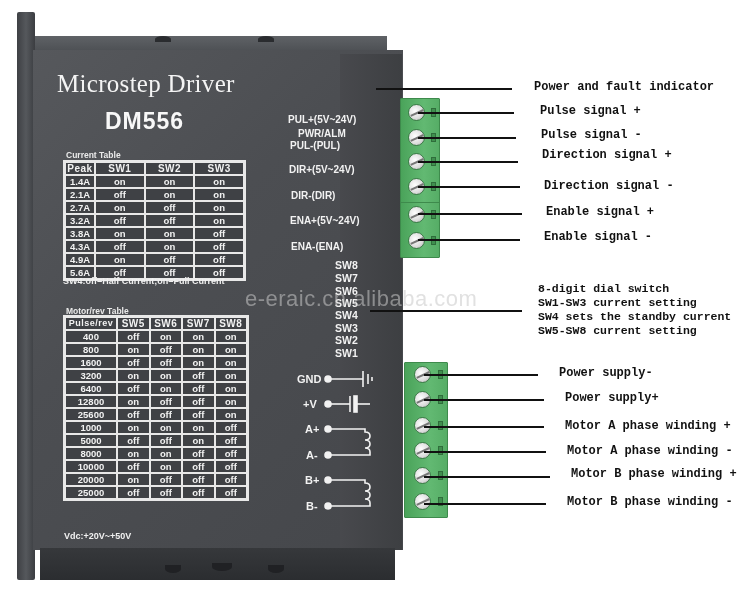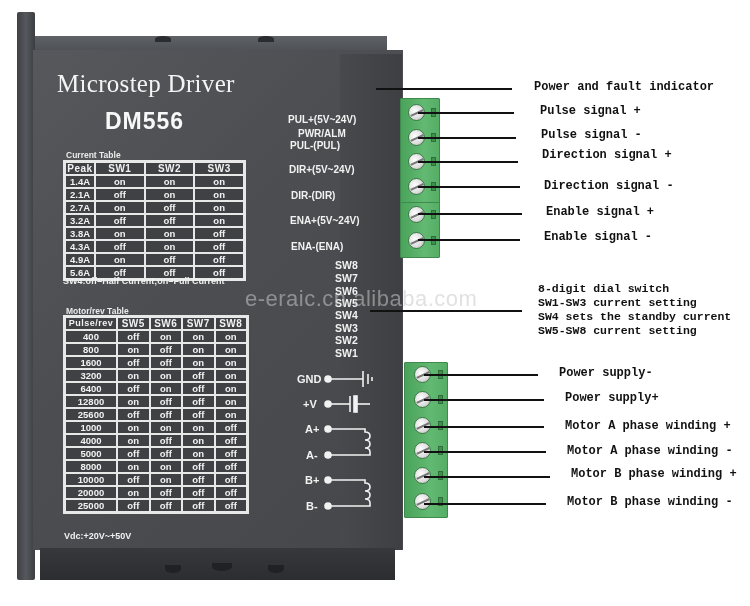--- a/index.html
+++ b/index.html
@@ -241,27 +241,20 @@
         <td>25600</td>
         <td>off</td>
         <td>off</td>
         <td>off</td>
         <td>on</td>
       </tr>
       <tr>
         <td>1000</td>
         <td>on</td>
         <td>on</td>
-        <td>on</td>
-        <td>off</td>
-      </tr>
-      <tr>
-        <td>4000</td>
-        <td>on</td>
-        <td>off</td>
         <td>on</td>
         <td>off</td>
       </tr>
       <tr>
         <td>5000</td>
         <td>off</td>
         <td>off</td>
         <td>on</td>
         <td>off</td>
       </tr>

